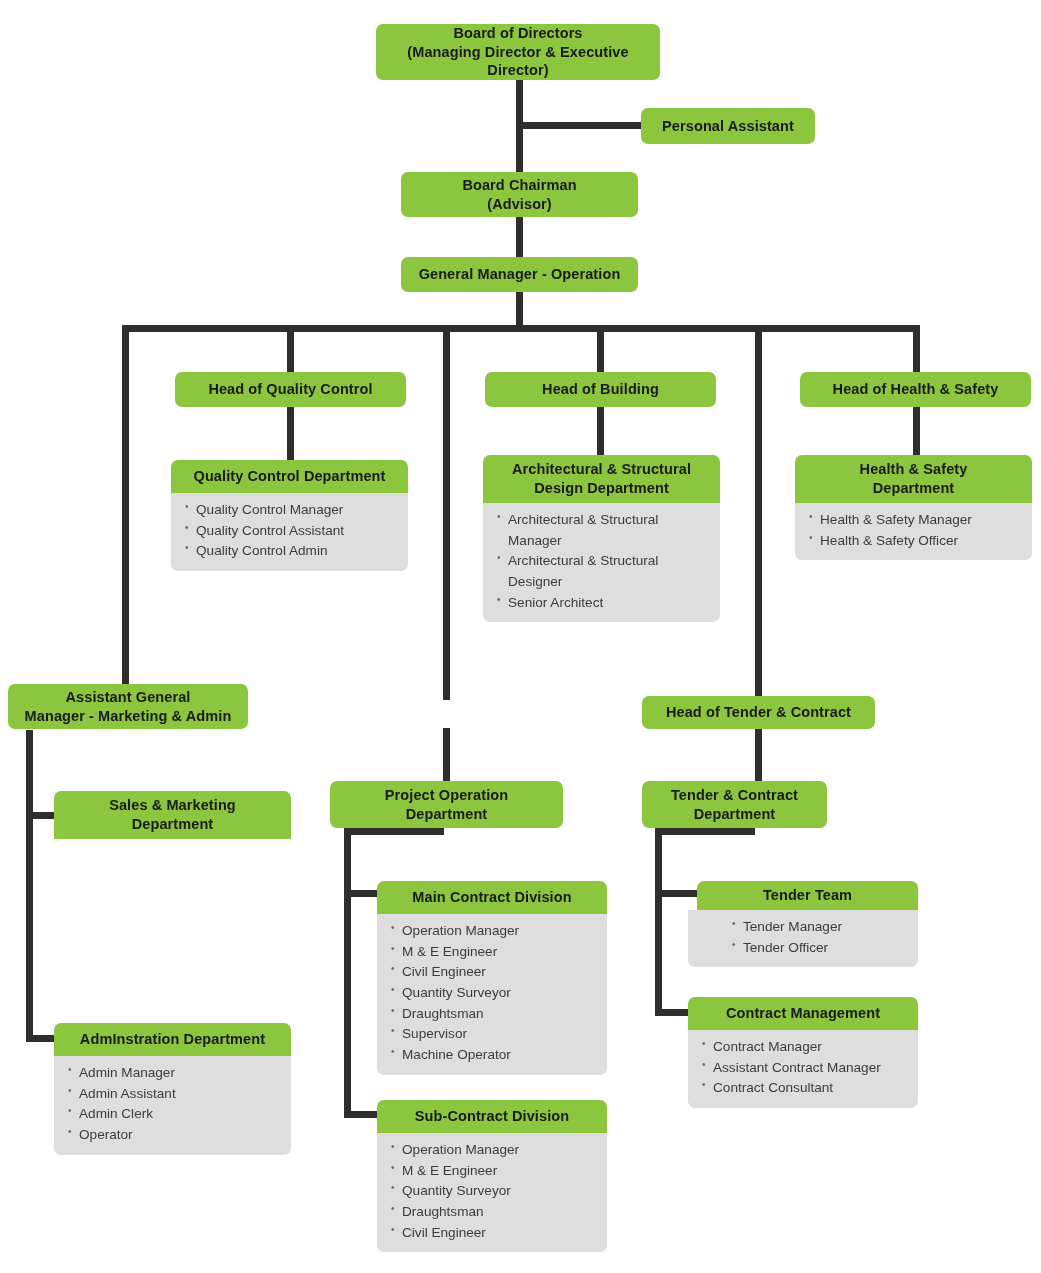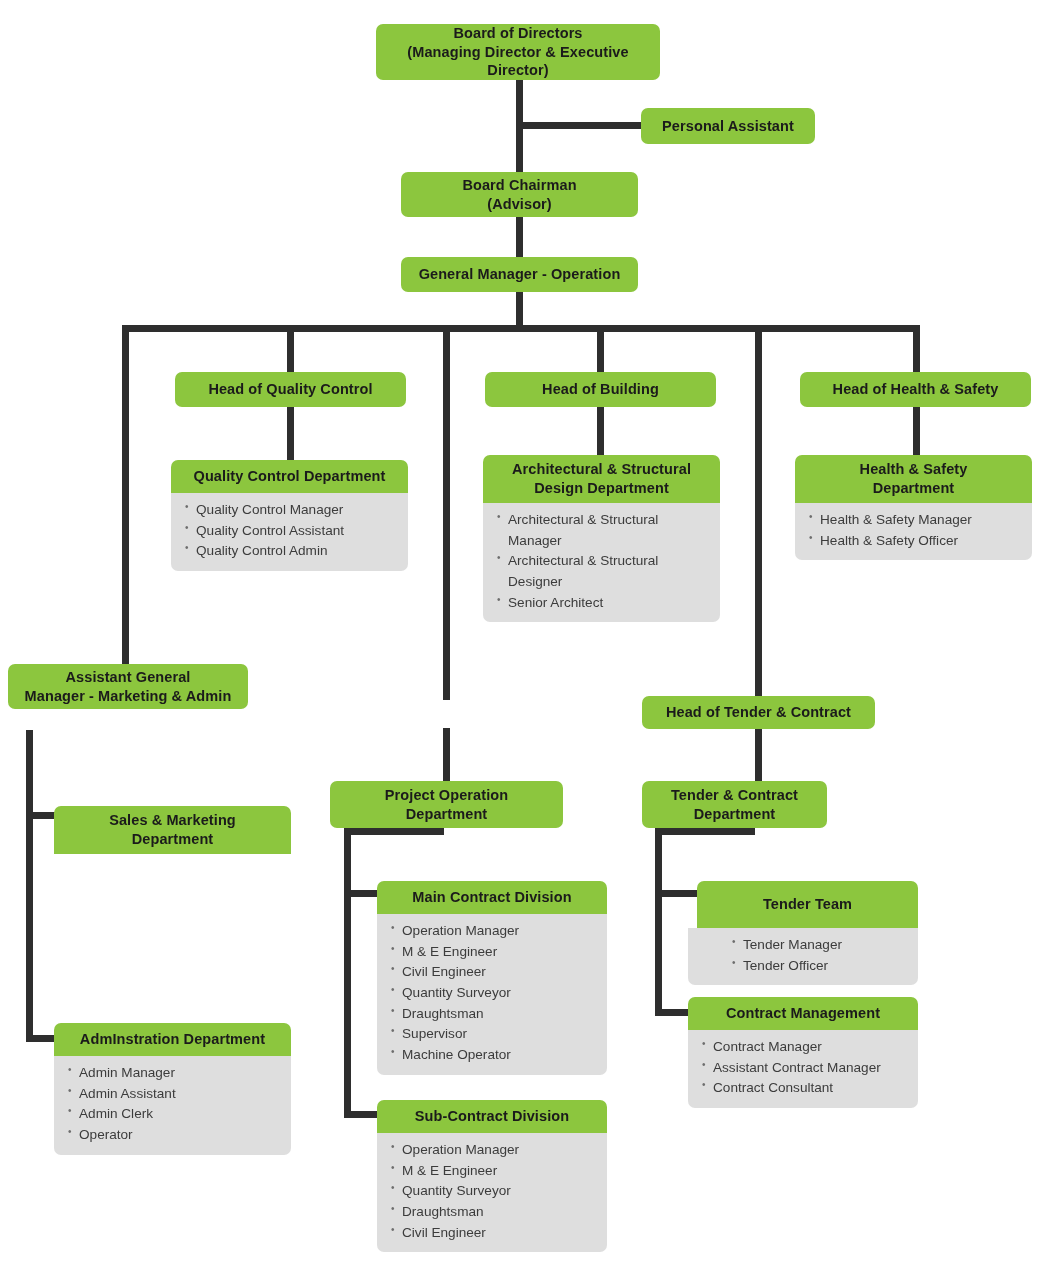--- a/index.html
+++ b/index.html
@@ -194,35 +194,35 @@
       <span>Department</span>
     </div>
     <div class="node-body">
       <ul>
         <li>Health &amp; Safety Manager</li>
         <li>Health &amp; Safety Officer</li>
       </ul>
     </div>
   </div>
 
-  <div class="node" style="left:8px; top:664px; width:240px; height:53px;">
+  <div class="node" style="left:8px; top:684px; width:240px; height:53px;">
     <div class="node-head" style="height:45px; flex-direction:column;">
       <span>Assistant General</span>
       <span>Manager - Marketing &amp; Admin</span>
     </div>
   </div>
 
 
   <div class="node" style="left:642px; top:696px; width:233px; height:33px;">
     <div class="node-head" style="height:33px;">
       <span>Head of Tender &amp; Contract</span>
     </div>
   </div>
 
-  <div class="node with-list" style="left:54px; top:791px; width:237px;margin-top:15px;">
+  <div class="node with-list" style="left:54px; top:791px; width:237px;">
     <div class="node-head" style="height:48px; flex-direction:column;">
       <span>Sales &amp; Marketing</span>
       <span>Department</span>
     </div>
   </div>
 
   <div class="node with-list" style="left:54px; top:1023px; width:237px;">
     <div class="node-head" style="height:33px;">
       <span>AdmInstration Department</span>
     </div>
@@ -276,21 +276,21 @@
   </div>
 
   <div class="node" style="left:642px; top:781px; width:185px; height:47px;">
     <div class="node-head" style="height:47px; flex-direction:column;">
       <span>Tender &amp; Contract</span>
       <span>Department</span>
     </div>
   </div>
 
   <div class="node with-list" style="left:688px; top:881px; width:230px;">
-    <div class="node-head" style="height:47px;margin-left:9px;">
+    <div class="node-head" style="height:29px;margin-left:9px;">
       <span>Tender Team</span>
     </div>
     <div class="node-body" style="padding-left:44px;">
       <ul>
         <li>Tender Manager</li>
         <li>Tender Officer</li>
       </ul>
     </div>
   </div>
 

